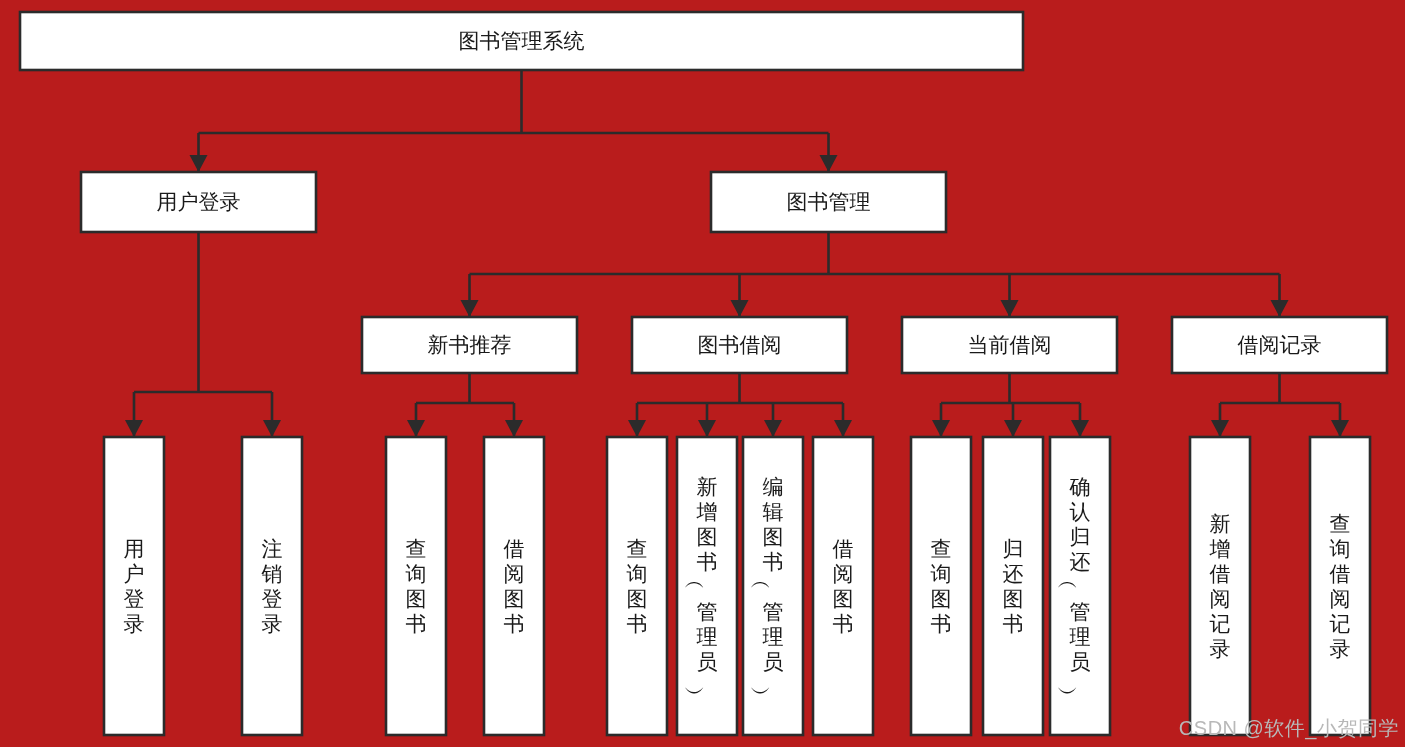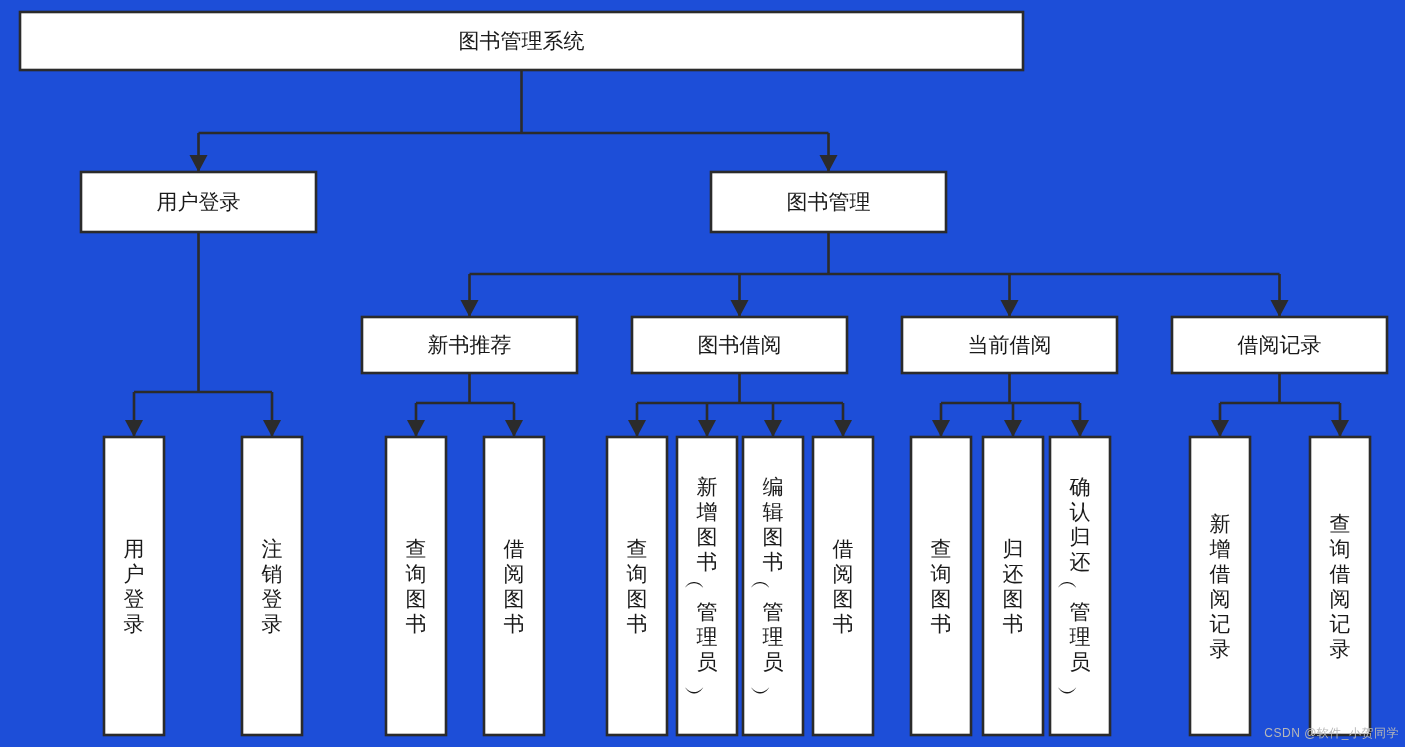--- a/index.html
+++ b/index.html
@@ -11,21 +11,21 @@
   body {
     font-family: "Liberation Sans", "DejaVu Sans", sans-serif;
     width: 1405px;
     height: 747px;
     overflow: hidden;
   }
   #diagram-root {
     position: relative;
     width: 1405px;
     height: 747px;
-    background: #1d4ed8;
+    background: #b91c1c;
   }
   svg#diagram-svg {
     position: absolute;
     top: 0;
     left: 0;
     width: 1405px;
     height: 747px;
     display: block;
   }
   .node-box {
@@ -55,21 +55,21 @@
     fill: #1a1a1a;
     font-family: "Liberation Sans", "DejaVu Sans", sans-serif;
     font-size: 21px;
     text-anchor: middle;
   }
   .watermark-text {
     position: absolute;
     right: 6px;
     bottom: 5px;
     font-family: "Liberation Sans", "DejaVu Sans", sans-serif;
-    font-size: 12px;
+    font-size: 20px;
     color: #b8b8b8;
     white-space: nowrap;
     letter-spacing: 0.5px;
     user-select: none;
     margin-left: 41px;
   }
 </style>
 </head>
 <body>
 

